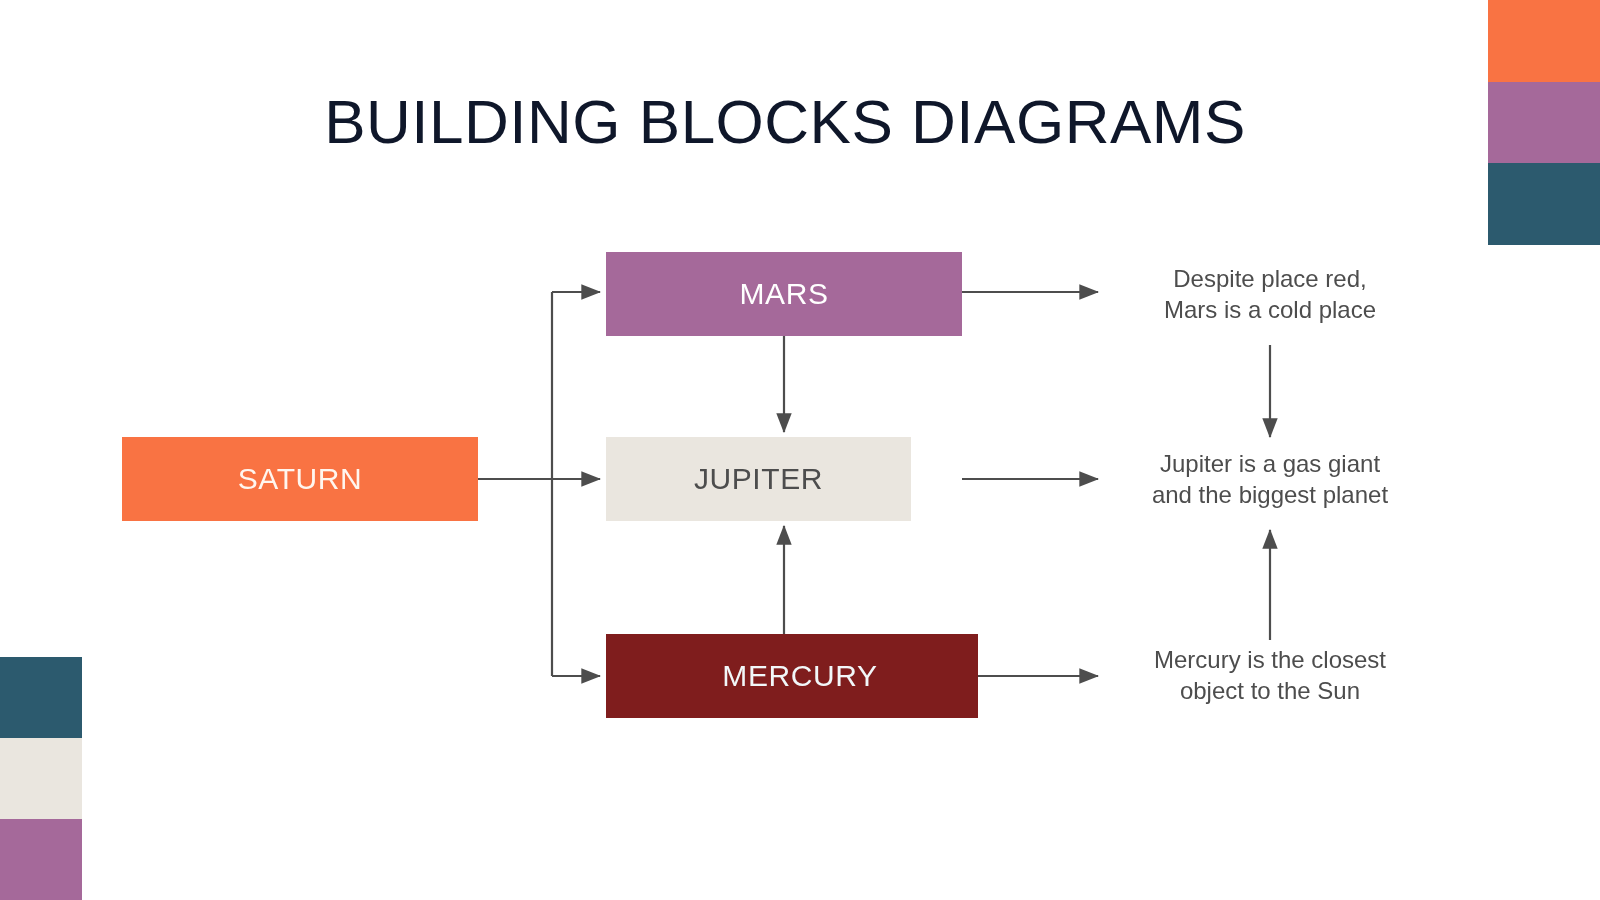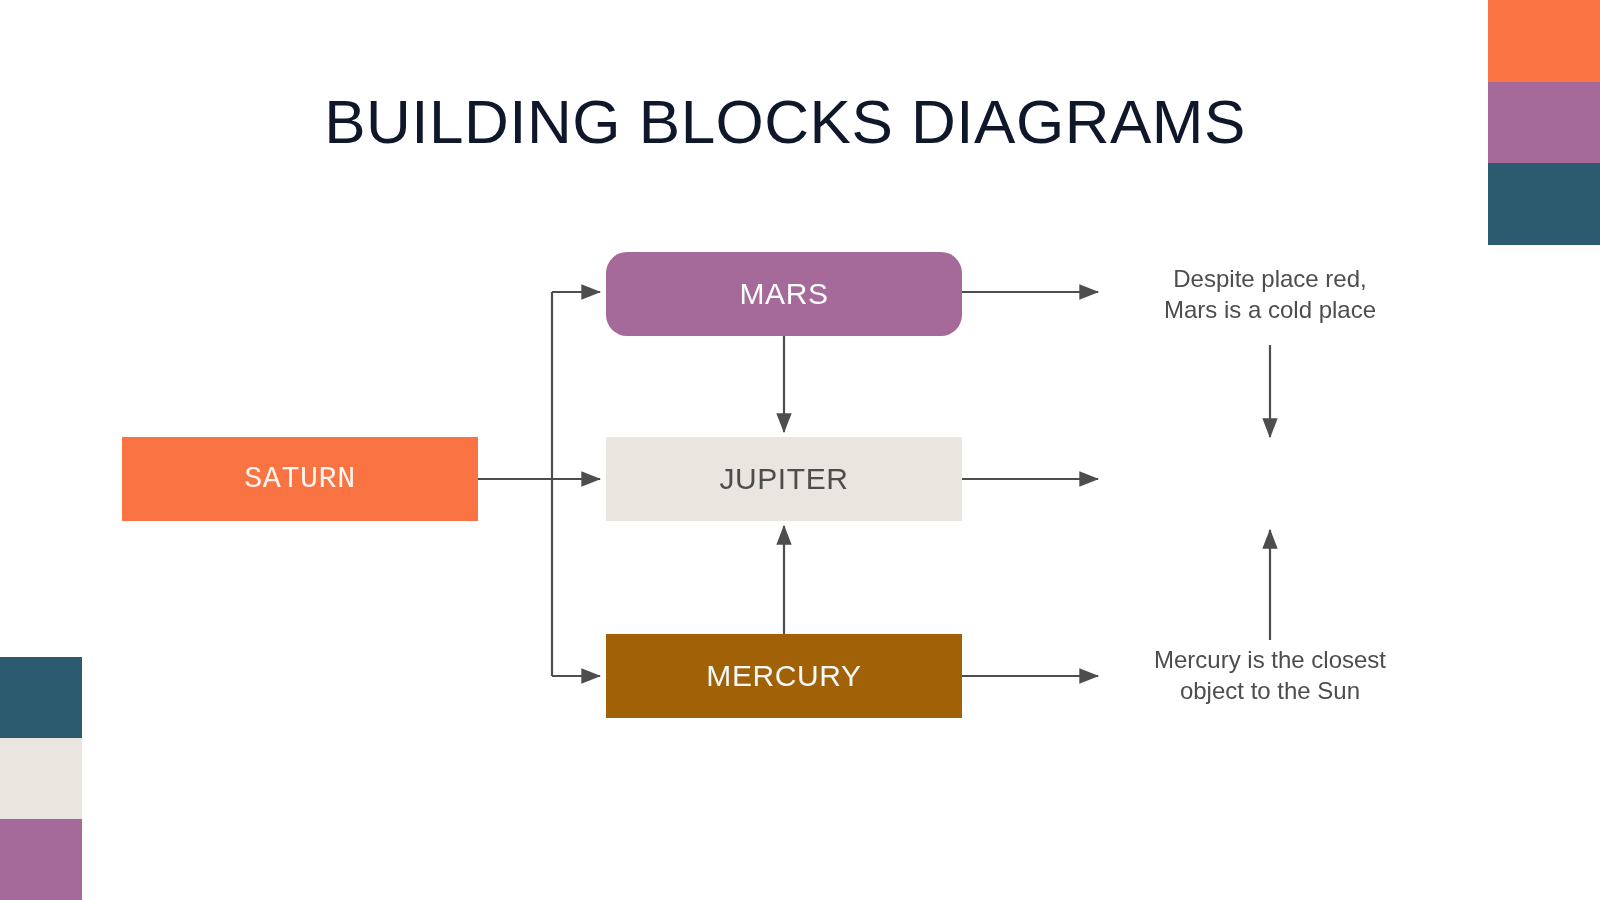--- a/index.html
+++ b/index.html
@@ -59,24 +59,24 @@
     position: absolute;
     display: flex;
     align-items: center;
     justify-content: center;
     font-size: 30px;
     letter-spacing: 0.6px;
     font-weight: 400;
     font-family: "Liberation Sans", sans-serif;
   }
 
-  #box-saturn  { left: 122px; top: 437px; width: 356px; height: 84px; background: #F97343; color: #FFF6EF; font-family: Liberation Mono, monospace; }
-  #box-mars    { left: 606px; top: 252px; width: 356px; height: 84px; background: #A5699A; color: #FFFFFF; border-radius: 21px; }
-  #box-jupiter { left: 606px; top: 437px; width: 356px; height: 84px; background: #EAE6DF; color: #4d4d4d; }
-  #box-mercury { left: 606px; top: 634px; width: 356px; height: 84px; background: #a16207; color: #F2F7F9; }
+  #box-saturn  { left: 122px; top: 437px; width: 356px; height: 84px; background: #F97343; color: #FFF6EF; }
+  #box-mars    { left: 606px; top: 252px; width: 356px; height: 84px; background: #A5699A; color: #FFFFFF; }
+  #box-jupiter { left: 606px; top: 437px; width: 305px; height: 84px; background: #EAE6DF; color: #4d4d4d; }
+  #box-mercury { left: 606px; top: 634px; width: 356px; height: 84px; background: #7f1d1d; color: #F2F7F9; padding-left: 16px; }
 
   
   .desc {
     position: absolute;
     width: 320px;
     text-align: center;
     font-size: 24px;
     line-height: 31px;
     color: #4d4d4d;
     font-family: "Liberation Sans", sans-serif;
@@ -156,19 +156,23 @@
 
   <div class="node-box" id="box-mercury">
     <span>MERCURY</span>
   </div>
 
   <div class="desc" id="desc-mars">
     <div>Despite place red,</div>
     <div>Mars is a cold place</div>
   </div>
 
+  <div class="desc" id="desc-jupiter">
+    <div>Jupiter is a gas giant</div>
+    <div>and the biggest planet</div>
+  </div>
 
   <div class="desc" id="desc-mercury">
     <div>Mercury is the closest</div>
     <div>object to the Sun</div>
   </div>
 
 </div>
 
 </body></html>

